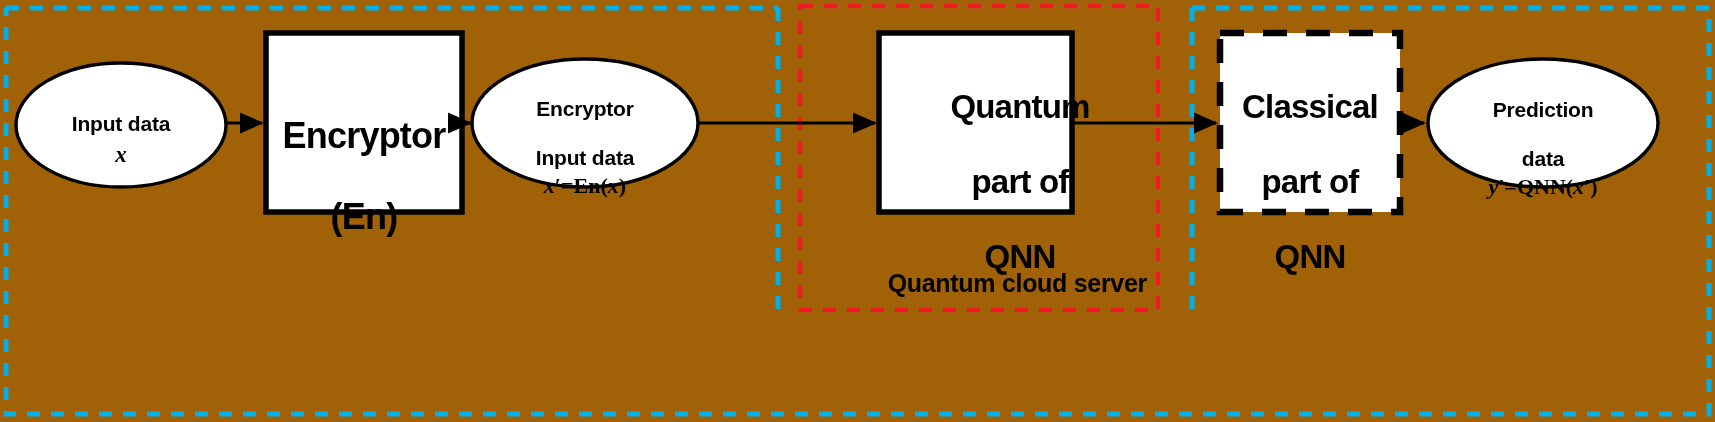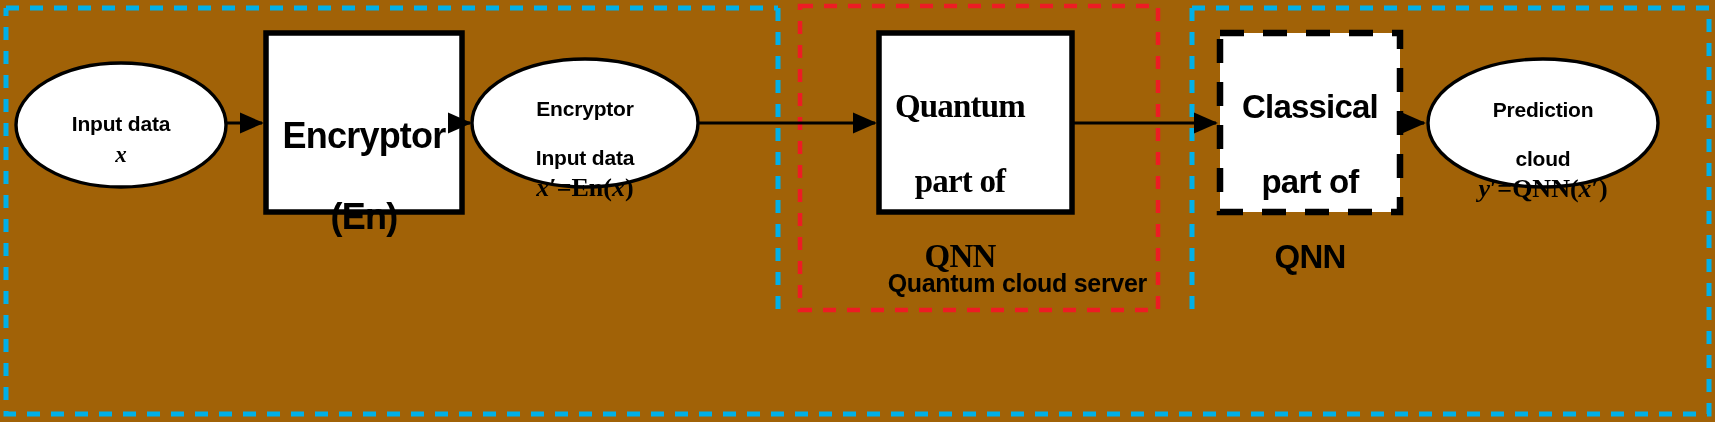--- a/index.html
+++ b/index.html
@@ -38,21 +38,21 @@
   }
   
   .ellipse-text {
     font-size: 21px;
     letter-spacing: -0.2px;
   }
   .ellipse-text .formula {
     display: block;
     font-family: "Liberation Serif", serif;
     font-weight: bold;
-    font-size: 26px;
+    font-size: 22px;
     letter-spacing: 0px;
     margin-top: 3px;
   }
   .ellipse-text .var {
     font-style: italic;
   }
   .ellipse-text .var-plain {
     font-family: "Liberation Serif", serif;
     font-weight: bold;
     font-style: italic;
@@ -128,35 +128,35 @@
     <span>Encryptor</span><br>
     <span>(En)</span>
   </div>
 
   <div class="lbl ellipse-text" style="left:478px; top:73px; width:214px;">
     <span>Encryptor</span><br>
     <span>Input data</span>
     <span class="formula"><span class="var">x</span><span>′</span><span>=En(</span><span class="var">x</span><span>)</span></span>
   </div>
 
-  <div class="lbl box-text-md" style="left:856px; top:50px; width:208px;font-family:Liberation Serif, serif;">
+  <div class="lbl box-text-md" style="left:916px; top:50px; width:208px;">
     <span>Quantum</span><br>
     <span>part of</span><br>
     <span>QNN</span>
   </div>
 
   <div class="lbl box-text-md" style="left:1203px; top:50px; width:214px;">
     <span>Classical</span><br>
     <span>part of</span><br>
     <span>QNN</span>
   </div>
 
   <div class="lbl ellipse-text" style="left:1434px; top:74px; width:218px;">
     <span>Prediction</span><br>
-    <span>cloud</span>
+    <span>data</span>
     <span class="formula"><span class="var">y</span><span>′</span><span>=QNN(</span><span class="var">x</span><span>′</span><span>)</span></span>
   </div>
 
   <div class="lbl region-caption" style="left:827px; top:240px; width:320px;">
     <span>Quantum cloud server</span>
   </div>
 
 
 </div>
 

